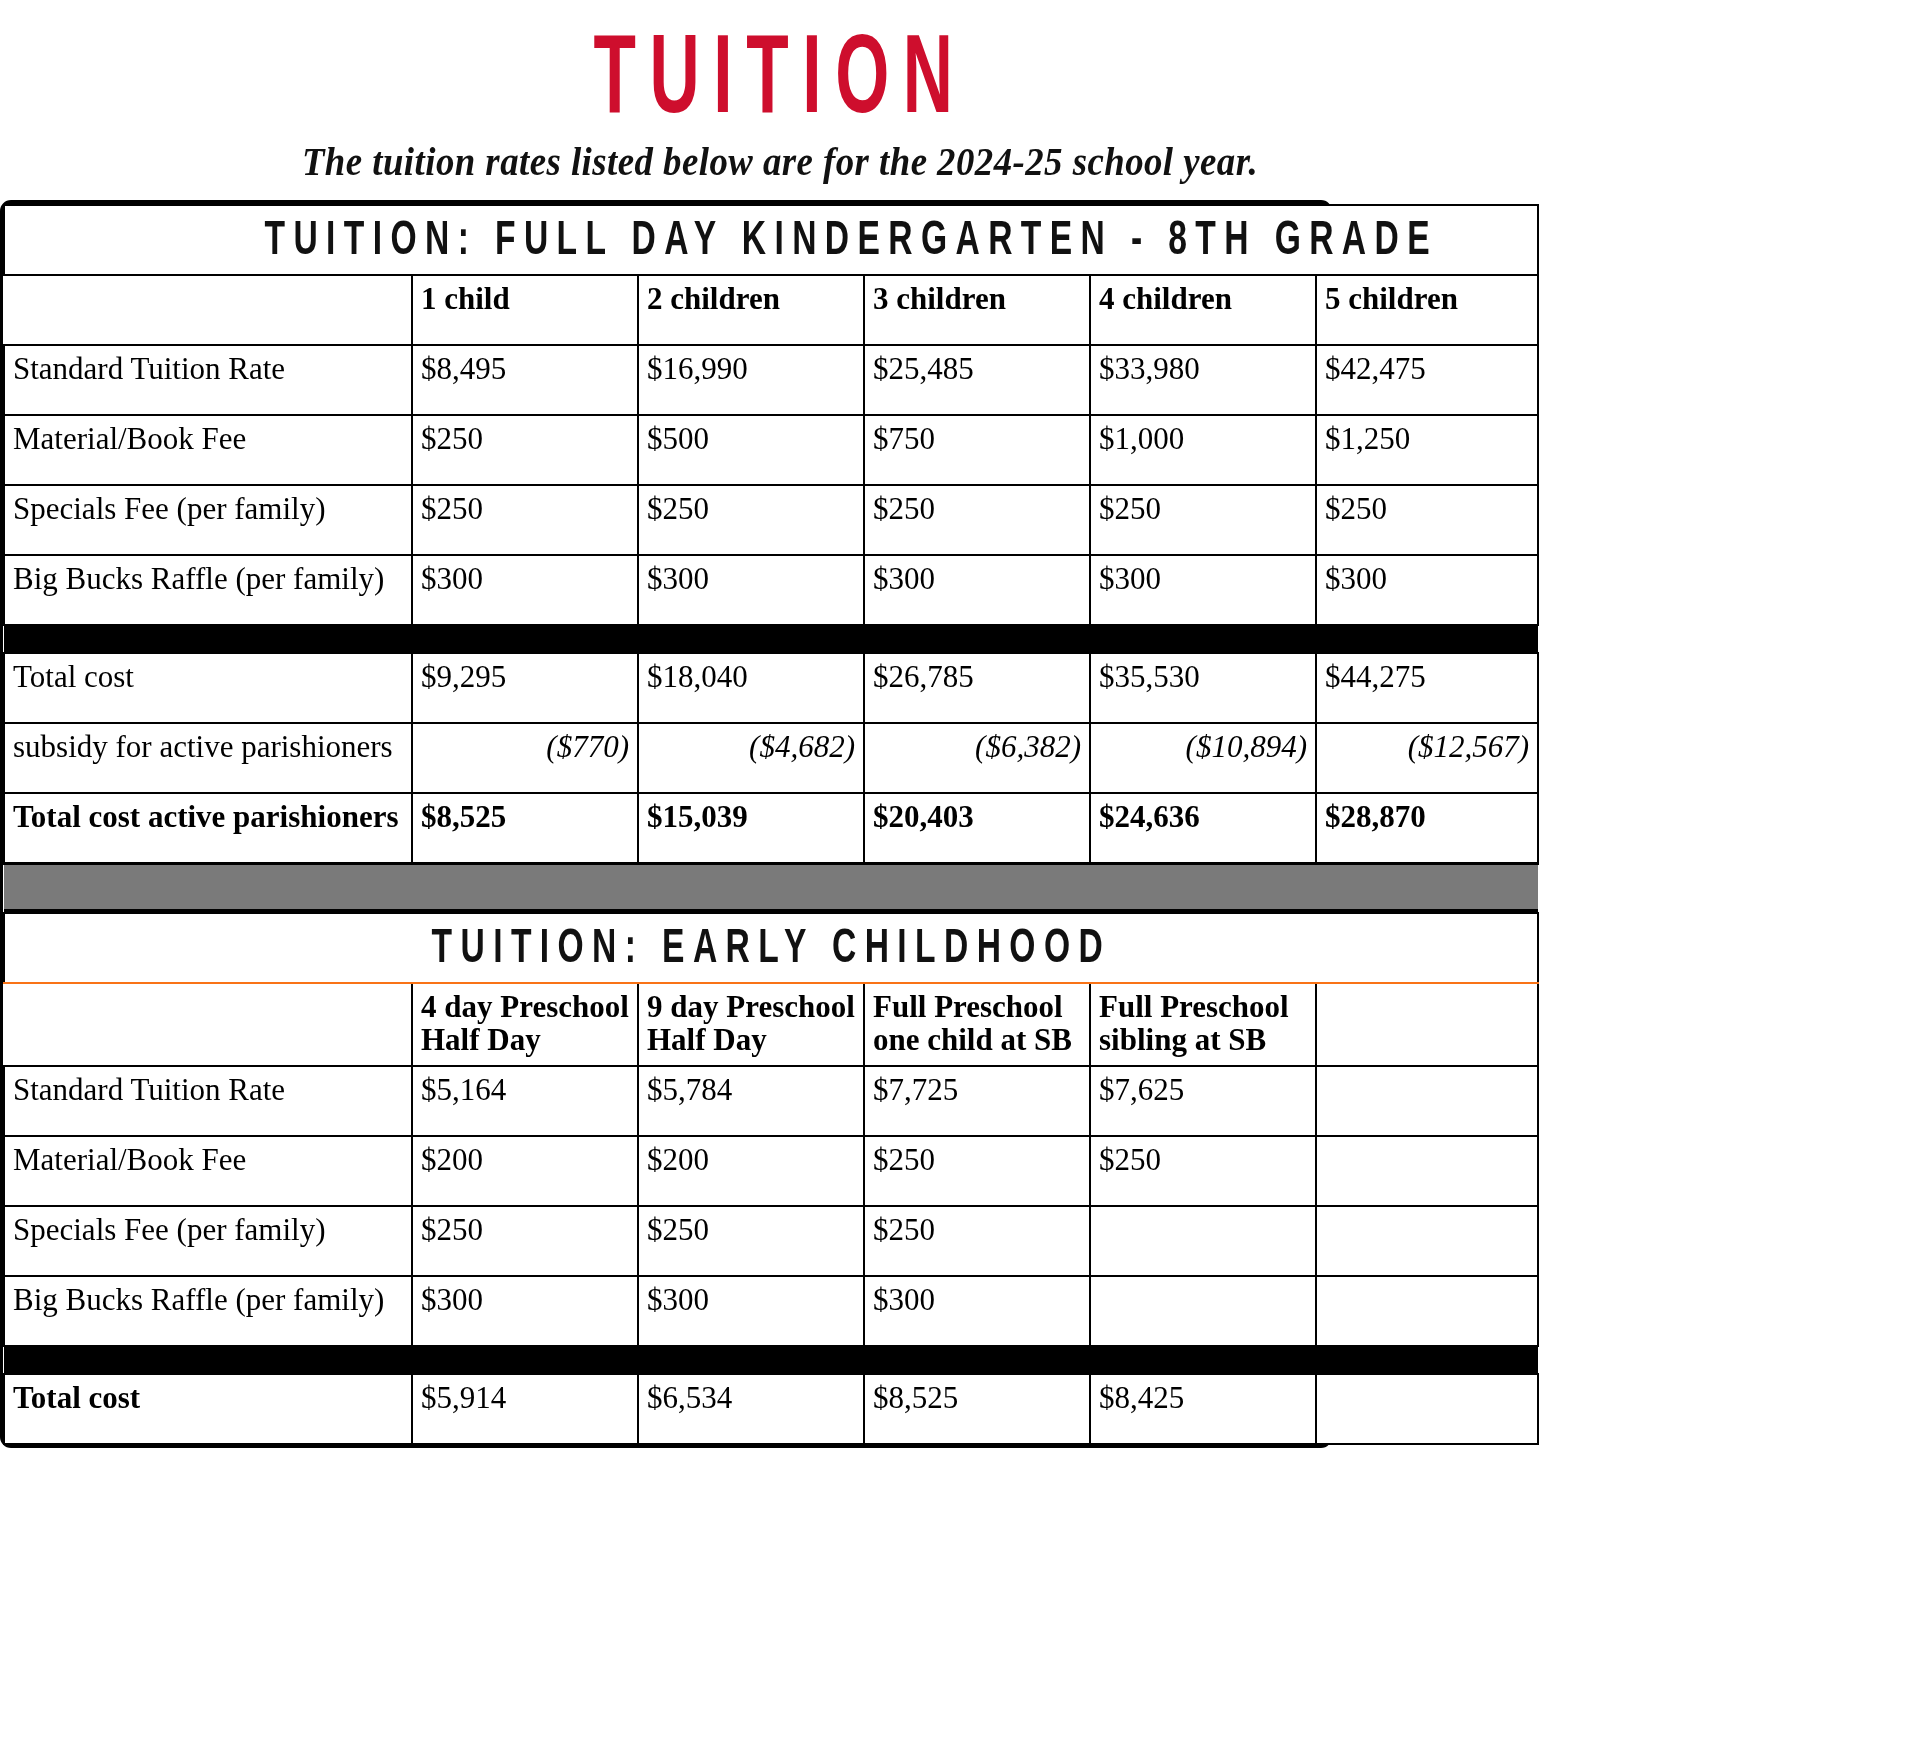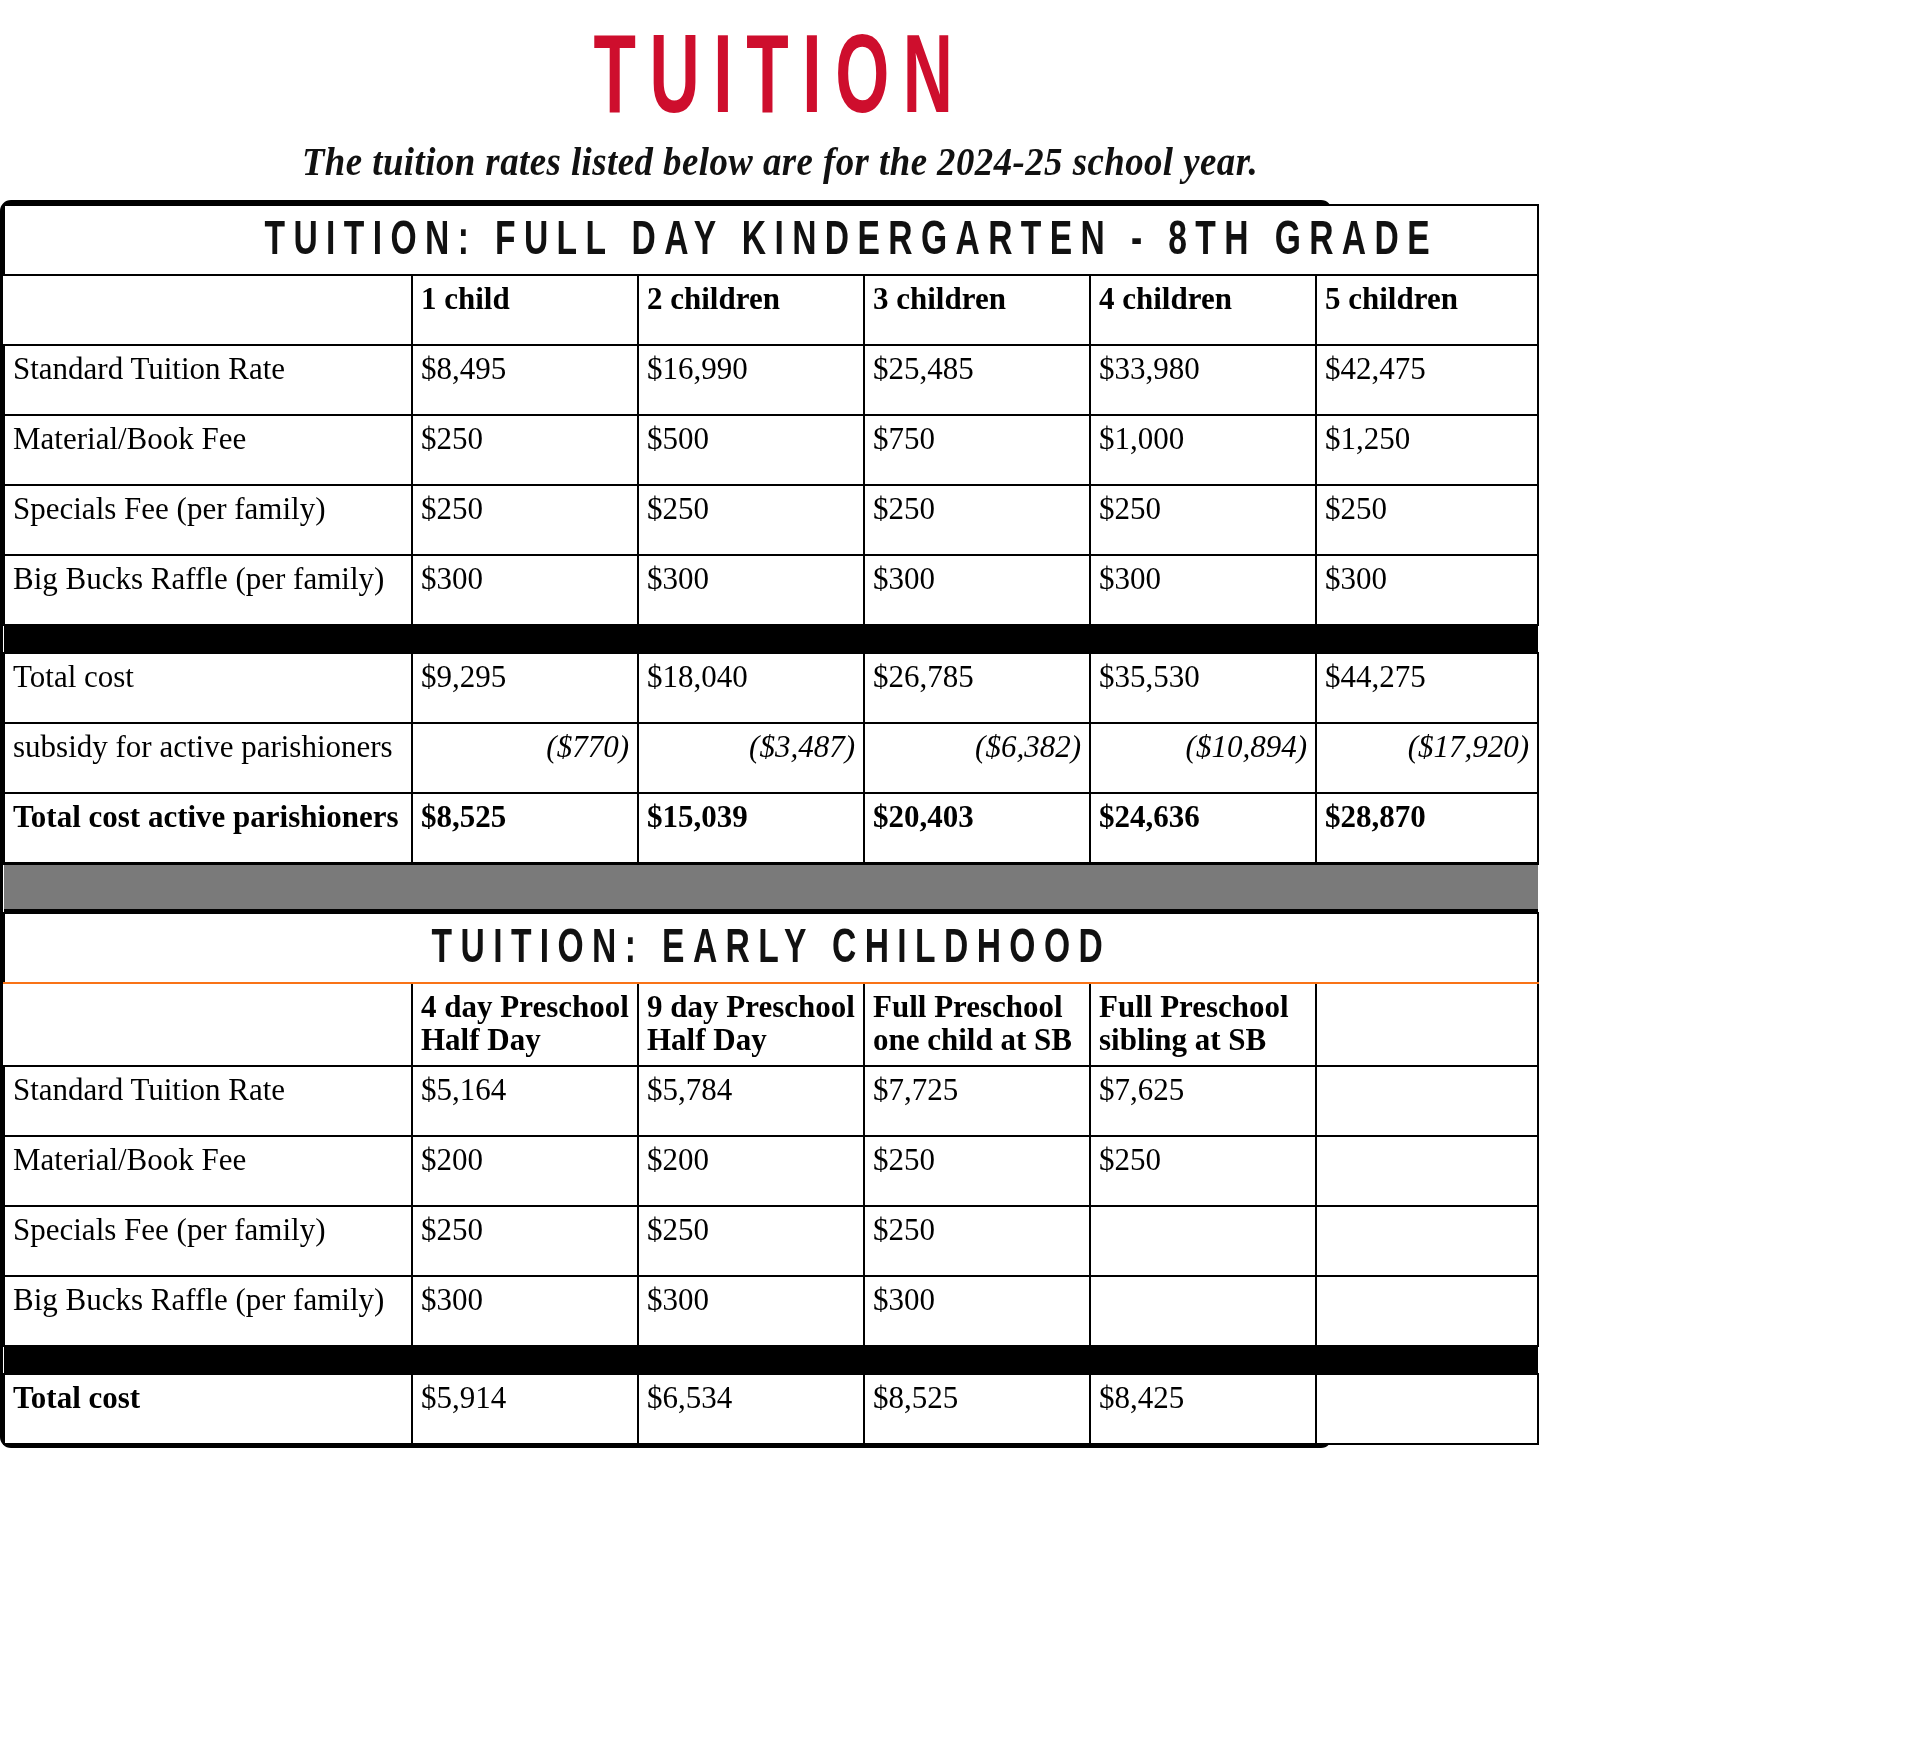--- a/index.html
+++ b/index.html
@@ -230,24 +230,24 @@
           <td>$9,295</td>
           <td>$18,040</td>
           <td>$26,785</td>
           <td>$35,530</td>
           <td class="edge-r">$44,275</td>
         </tr>
 
         <tr>
           <td class="edge-l rowlabel small-it">subsidy for active parishioners</td>
           <td class="ital">($770)</td>
-          <td class="ital">($3,487)</td>
+          <td class="ital">($4,682)</td>
           <td class="ital">($6,382)</td>
           <td class="ital">($10,894)</td>
-          <td class="ital edge-r">($17,920)</td>
+          <td class="ital edge-r">($12,567)</td>
         </tr>
 
         <tr>
           <td class="edge-l rowlabel bold">Total cost active parishioners</td>
           <td class="bold">$8,525</td>
           <td class="bold">$15,039</td>
           <td class="bold">$20,403</td>
           <td class="bold">$24,636</td>
           <td class="bold edge-r">$28,870</td>
         </tr>

